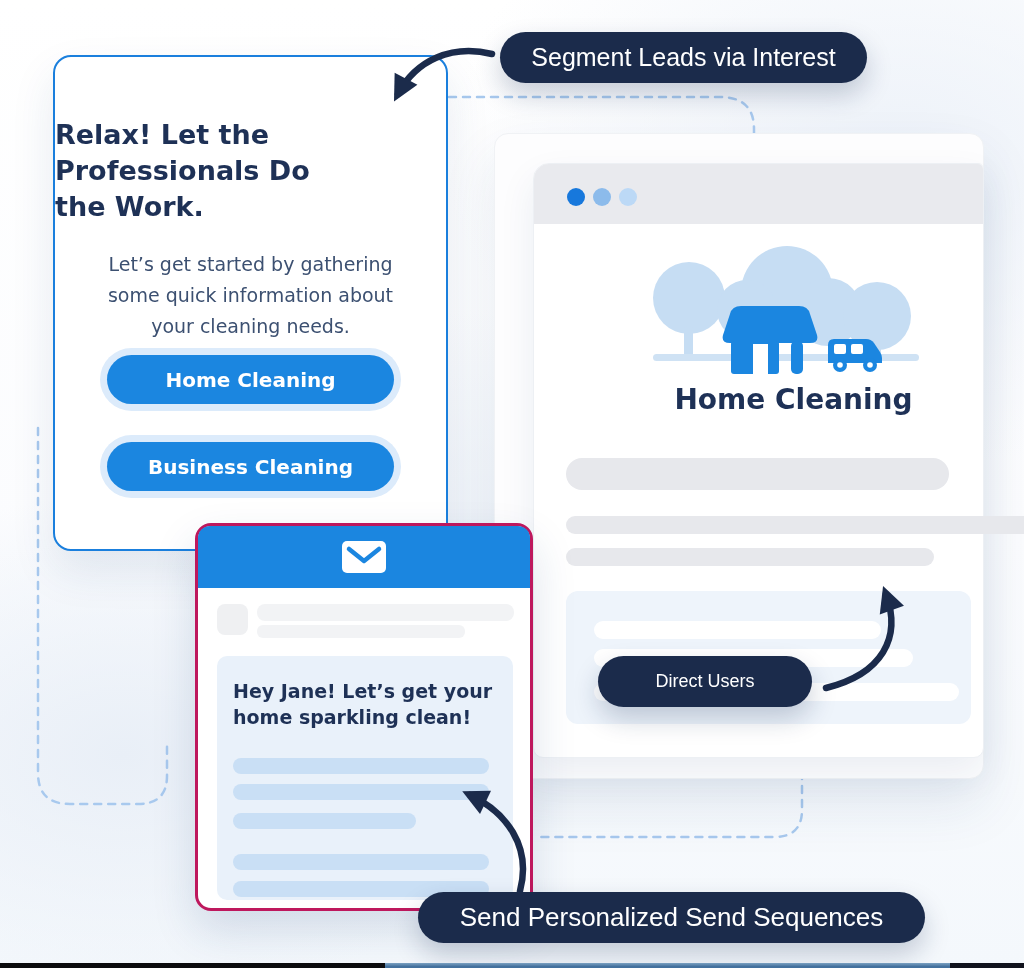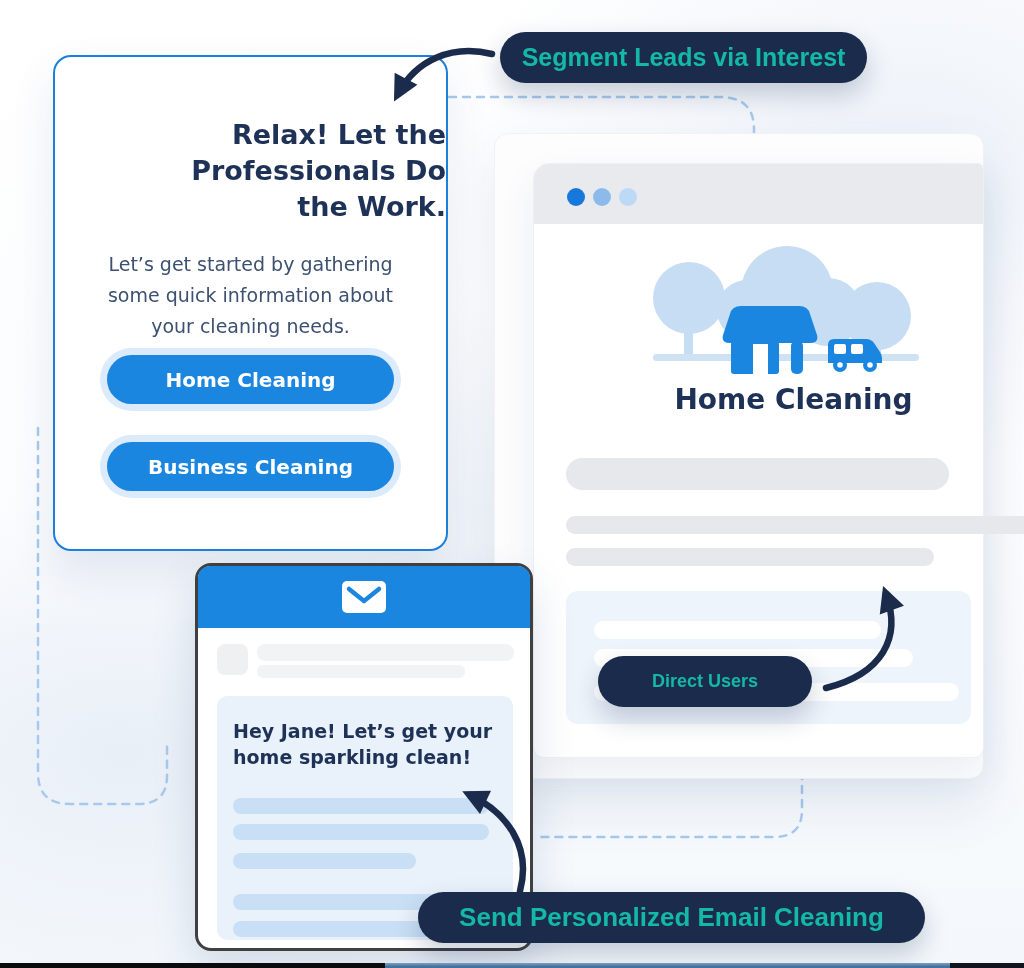--- a/index.html
+++ b/index.html
@@ -15,21 +15,21 @@
   .abs{position:absolute;}
   svg.overlay{position:absolute;left:0;top:0;pointer-events:none;}
 
   
   .lead-card{
     left:53px;top:55px;width:391px;height:492px;background:#ffffff;
     border:2px solid #1a7fdd;border-radius:18px;
     box-shadow:0 20px 44px rgba(30,70,120,.10);
   }
   .lead-title{
-    margin:60px auto 0;text-align:right;white-space:pre-line;
+    margin:60px auto 0;text-align:left;white-space:pre-line;
     font:bold 27px/36px "DejaVu Sans",sans-serif;color:#1e3156;
   }
   .lead-sub{
     margin:24px auto 0;text-align:center;white-space:pre-line;
     font:19px/31px "DejaVu Sans",sans-serif;color:#3c5071;
   }
   .pill-btn{
     position:absolute;left:52px;width:287px;height:49px;border:none;cursor:pointer;
     border-radius:25px;background:#1b86e0;color:#ffffff;
     font:bold 20px "DejaVu Sans",sans-serif;
@@ -71,23 +71,22 @@
     background:#eef4fb;border-radius:12px;
   }
   .wbar{position:absolute;left:28px;height:18px;border-radius:9px;background:#ffffff;}
   .wbar.w1{top:30px;width:287px;}
   .wbar.w2{top:58px;width:319px;}
   .wbar.w3{top:92px;width:365px;}
 
   
   .email-card{
     left:195px;top:523px;width:332px;height:382px;background:#ffffff;
-    border:3px solid #404040;border-radius:16px;
+    border:3px solid #be185d;border-radius:16px;
     box-shadow:0 20px 44px rgba(30,70,120,.15);
-    margin-top:40px;
   }
   .email-header{
     position:absolute;left:0;top:0;width:100%;height:62px;background:#1b86e0;
     border-radius:12px 12px 0 0;display:flex;align-items:center;justify-content:center;
   }
   .email-avatar{position:absolute;left:19px;top:78px;width:31px;height:31px;border-radius:8px;background:#eff0f2;}
   .sbar{position:absolute;background:#f2f3f5;}
   .sbar.s1{left:59px;top:78px;width:257px;height:17px;border-radius:8px;}
   .sbar.s2{left:59px;top:99px;width:208px;height:13px;border-radius:6px;}
   .email-panel{
@@ -100,24 +99,24 @@
   }
   .bbar{position:absolute;left:16px;height:16px;border-radius:8px;background:#c9dff5;}
   .bbar.e1{top:102px;width:256px;}
   .bbar.e2{top:128px;width:256px;}
   .bbar.e3{top:157px;width:183px;}
   .bbar.e4{top:198px;width:256px;}
   .bbar.e5{top:225px;width:256px;}
 
   
   .badge{
-    position:absolute;background:#1b2b4b;color:#14b8a6;border-radius:26px;
+    position:absolute;background:#1b2b4b;color:#ffffff;border-radius:26px;
     display:flex;align-items:center;justify-content:center;
     box-shadow:0 12px 26px rgba(20,40,80,.22);
-    font-weight:bold;font-family:"Liberation Sans",sans-serif;
+    font-weight:normal;font-family:"Liberation Sans",sans-serif;
   }
   .badge.segment{left:500px;top:32px;width:367px;height:51px;font-size:25px;}
   .badge.direct{left:598px;top:656px;width:214px;height:51px;font-size:18px;}
   .badge.send{left:418px;top:892px;width:507px;height:51px;font-size:26px;}
 
   
   .strip{left:0;top:963px;width:1024px;height:5px;display:flex;}
   .strip .seg-black{width:385px;background:#0b0b0d;}
   .strip .seg-blue{width:565px;background:linear-gradient(180deg,#7ba1c2 0%,#44719e 70%);}
   .strip .seg-dark{width:74px;background:#11131d;}
@@ -226,19 +225,19 @@
   </defs>
   <g fill="none" stroke="#1b2b4b" stroke-width="6.5" stroke-linecap="round">
     <path d="M 492 54 C 452 44 416 60 398 94" marker-end="url(#ah)"></path>
     <path d="M 826 688 C 882 674 902 638 886 594" marker-end="url(#ah)"></path>
     <path d="M 520 891 C 532 846 506 812 470 795" marker-end="url(#ah)"></path>
   </g>
 </svg>
 
 <div class="badge segment">Segment Leads via Interest</div>
 <div class="badge direct">Direct Users</div>
-<div class="badge send">Send Personalized Email Cleaning</div>
+<div class="badge send">Send Personalized Send Sequences</div>
 
 <div class="abs strip">
   <div class="seg-black"></div>
   <div class="seg-blue"></div>
   <div class="seg-dark"></div>
 </div>
 
 </body></html>

